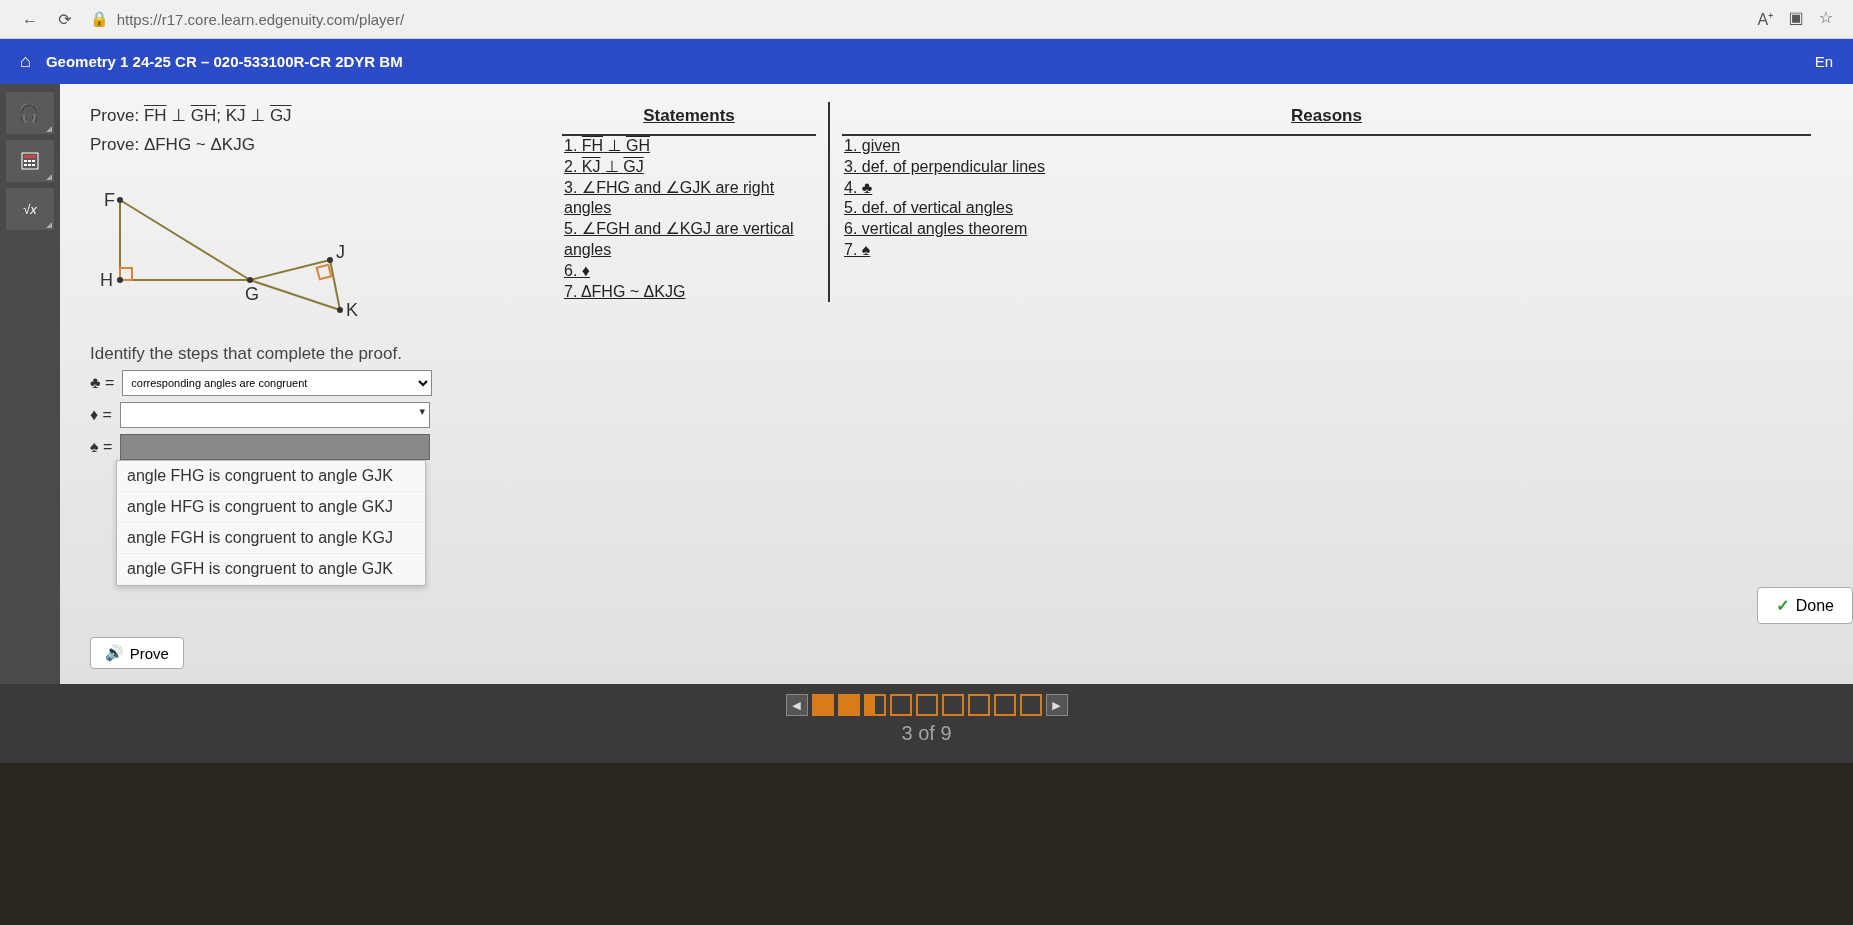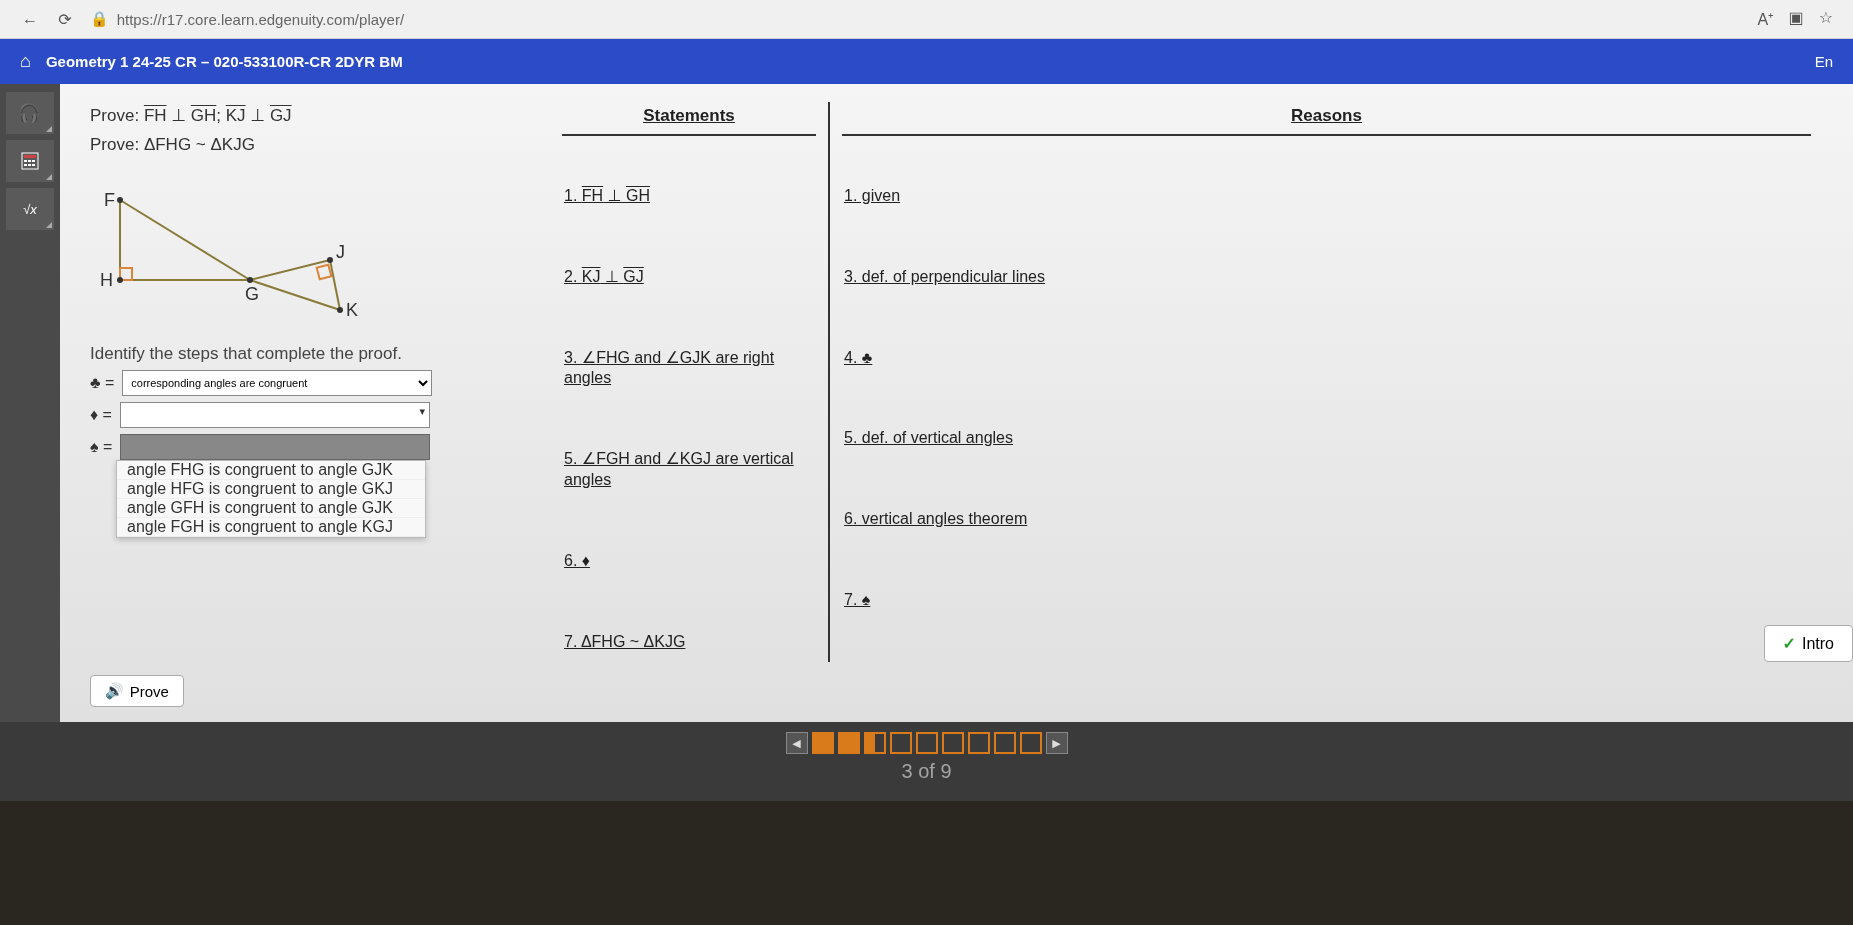--- a/index.html
+++ b/index.html
@@ -87,33 +87,33 @@
 .answer-row .dd-open { background: #888; border: 1px solid #666; }
 
 .dropdown-list {
   margin-left: 26px;
   width: 310px;
   background: #f8f8f8;
   border: 1px solid #bbb;
   box-shadow: 0 2px 6px rgba(0,0,0,0.2);
 }
 .dropdown-list .opt {
-  padding: 0 10px;
+  padding: 6px 10px;
   font-size: 16px;
   color: #333;
   cursor: pointer;
   border-bottom: 1px solid #eee;
 }
 
 .proof-table { display: flex; font-size: 16px; color: #222; text-decoration: underline; }
 .proof-col { padding: 0 12px; }
 .proof-col.statements { width: 280px; border-right: 2px solid #333; }
 .proof-col.reasons { flex: 1; }
 .proof-header { font-weight: bold; text-align: center; border-bottom: 2px solid #333; padding: 4px 0 8px 0; font-size: 17px; }
-.proof-row { padding: 10px 2px; line-height: 1.3; margin-top: 40px; }
+.proof-row { padding: 0 2px; line-height: 1.3; }
 
 .intro-btn {
   position: absolute;
   bottom: 15px;
   left: 30px;
   background: #fff;
   border: 1px solid #aaa;
   border-radius: 4px;
   padding: 6px 14px;
   font-size: 15px;
@@ -263,22 +263,22 @@
       </div>
 
       <div class="answer-row">
         <span>♠ =</span>
         <div class="dd dd-open"></div>
       </div>
 
       <div class="dropdown-list">
         <div class="opt">angle FHG is congruent to angle GJK</div>
         <div class="opt">angle HFG is congruent to angle GKJ</div>
+        <div class="opt">angle FGH is congruent to angle KGJ</div>
         <div class="opt">angle GFH is congruent to angle GJK</div>
-        <div class="opt">angle FGH is congruent to angle KGJ</div>
       </div>
     </div>
 
     <div class="right-col">
       <div class="proof-table">
         <div class="proof-col statements">
           <div class="proof-header">Statements</div>
           <div class="proof-row">1. <span class="overline">FH</span> ⊥ <span class="overline">GH</span></div>
           <div class="proof-row">2. <span class="overline">KJ</span> ⊥ <span class="overline">GJ</span></div>
           <div class="proof-row">3. ∠FHG and ∠GJK are right angles</div>
@@ -298,21 +298,21 @@
       </div>
     </div>
 
     <button class="intro-btn">
       <span>🔊</span>
       <span>Prove</span>
     </button>
 
     <button class="done-btn">
       <span class="check">✓</span>
-      <span>Intro</span>
+      <span>Done</span>
     </button>
   </div>
 </div>
 
 <div class="progress-bar">
   <div class="prog-nav">
     <div class="prog-btn">◀</div>
     <div class="prog-box done"></div>
     <div class="prog-box done"></div>
     <div class="prog-box current"></div>

